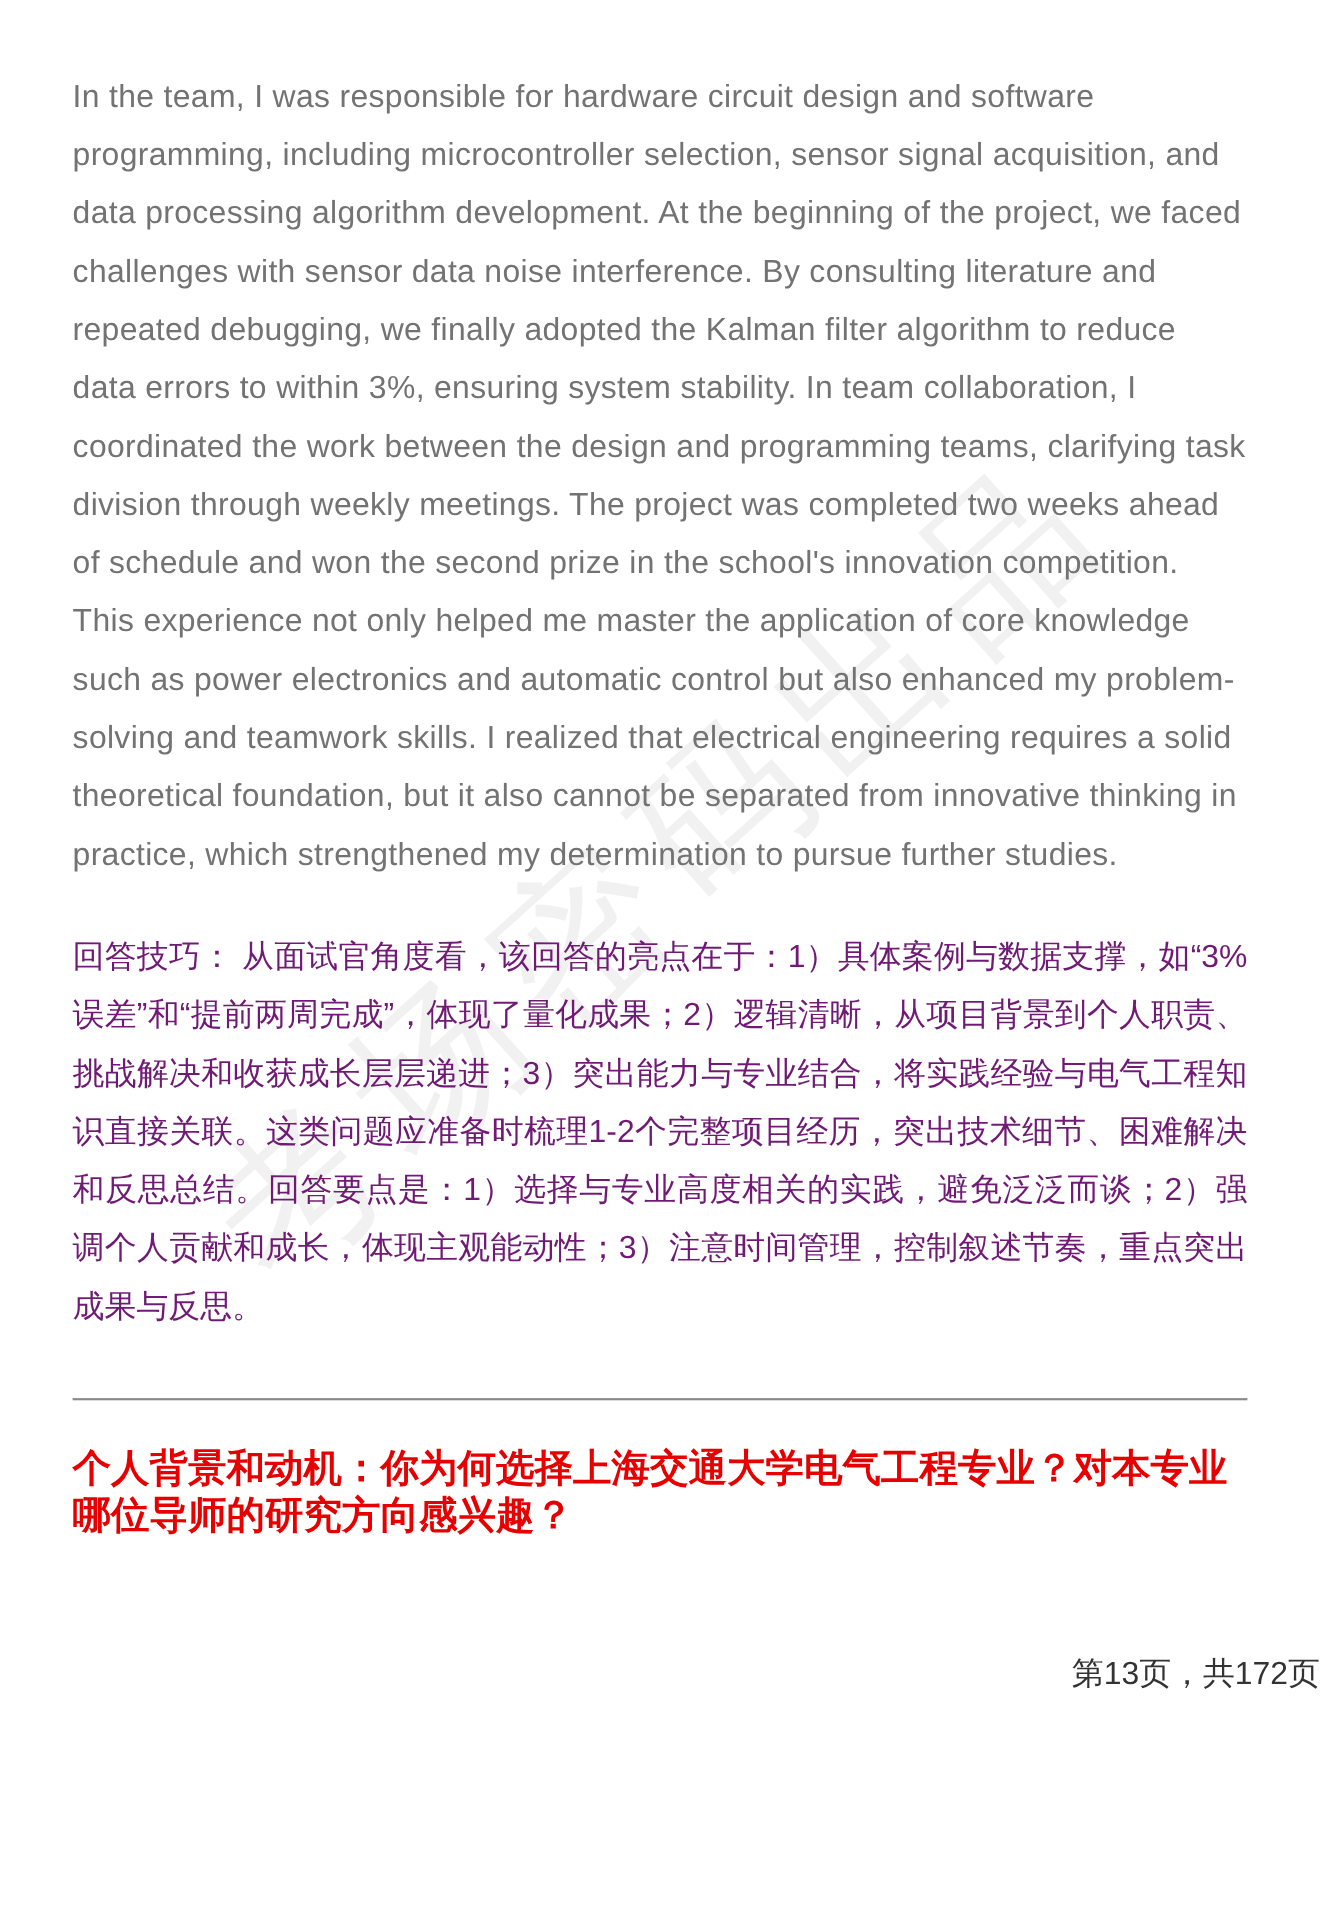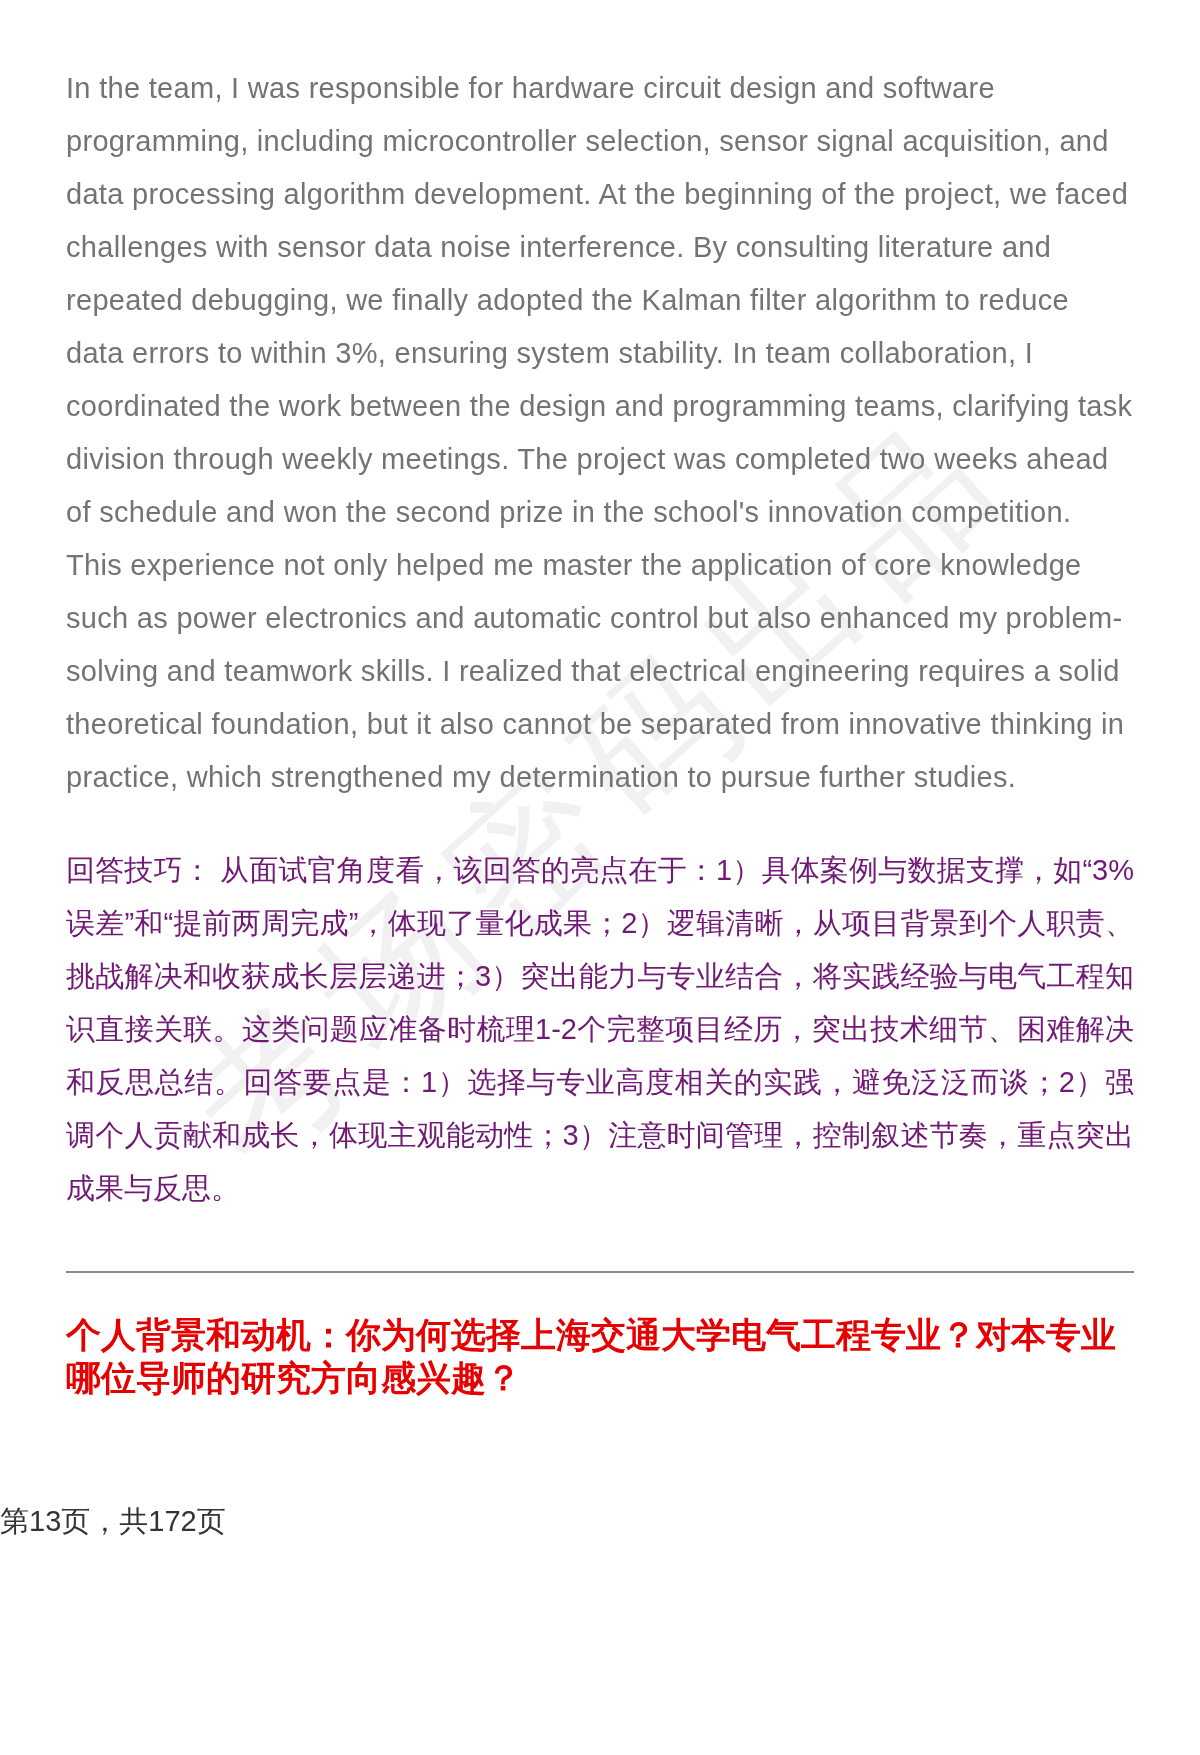--- a/index.html
+++ b/index.html
@@ -62,21 +62,21 @@
     font-size: 35px;
     line-height: 43px;
     font-weight: bold;
     color: #e60000;
   }
   .footer {
     position: absolute;
     left: 0;
     right: 0;
     top: 1502px;
-    text-align: left;
+    text-align: right;
     font-size: 29px;
     color: #333333;
     z-index: 1;
   }
 </style>
 </head>
 <body>
 
 <div class="page">
 

